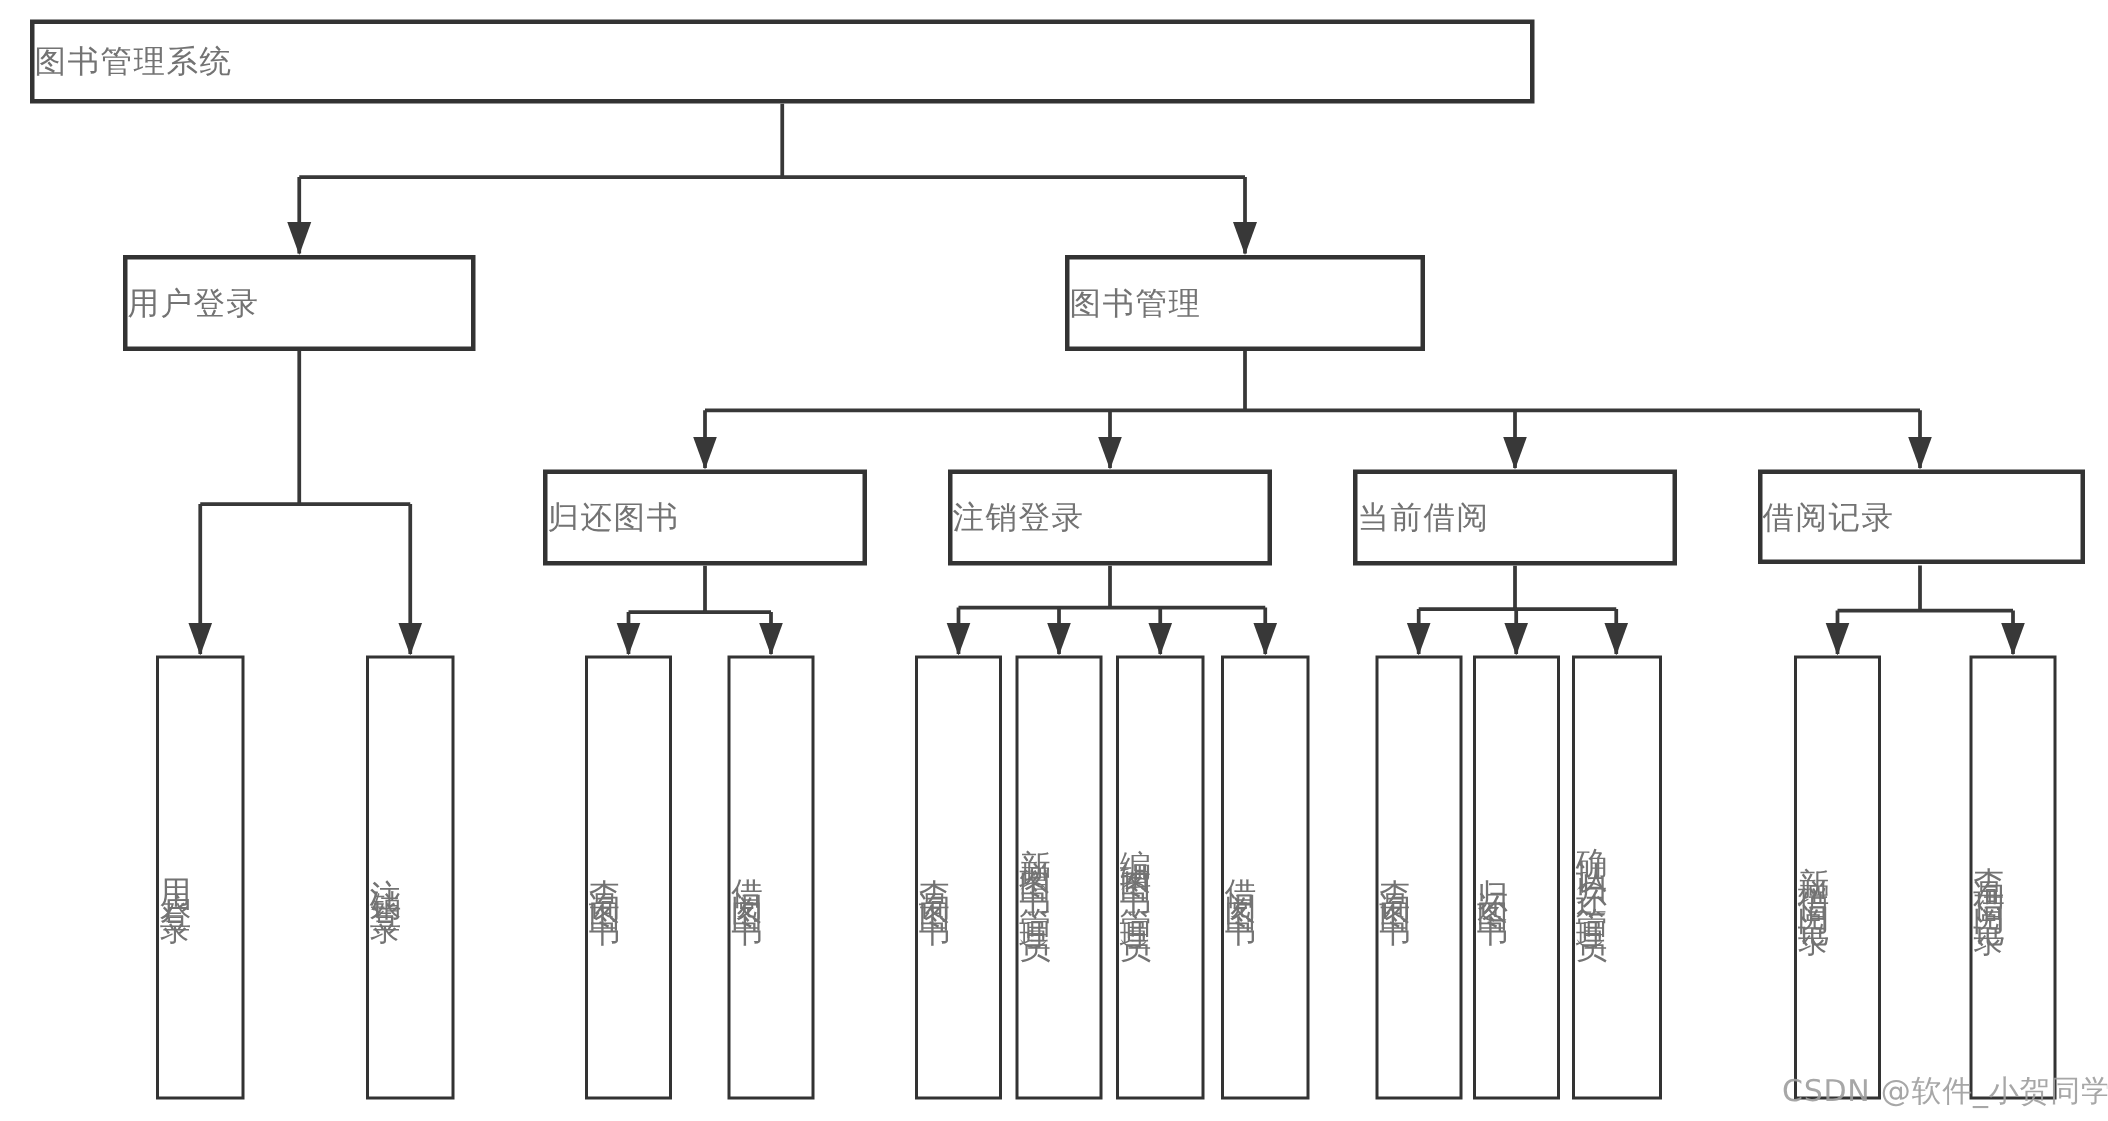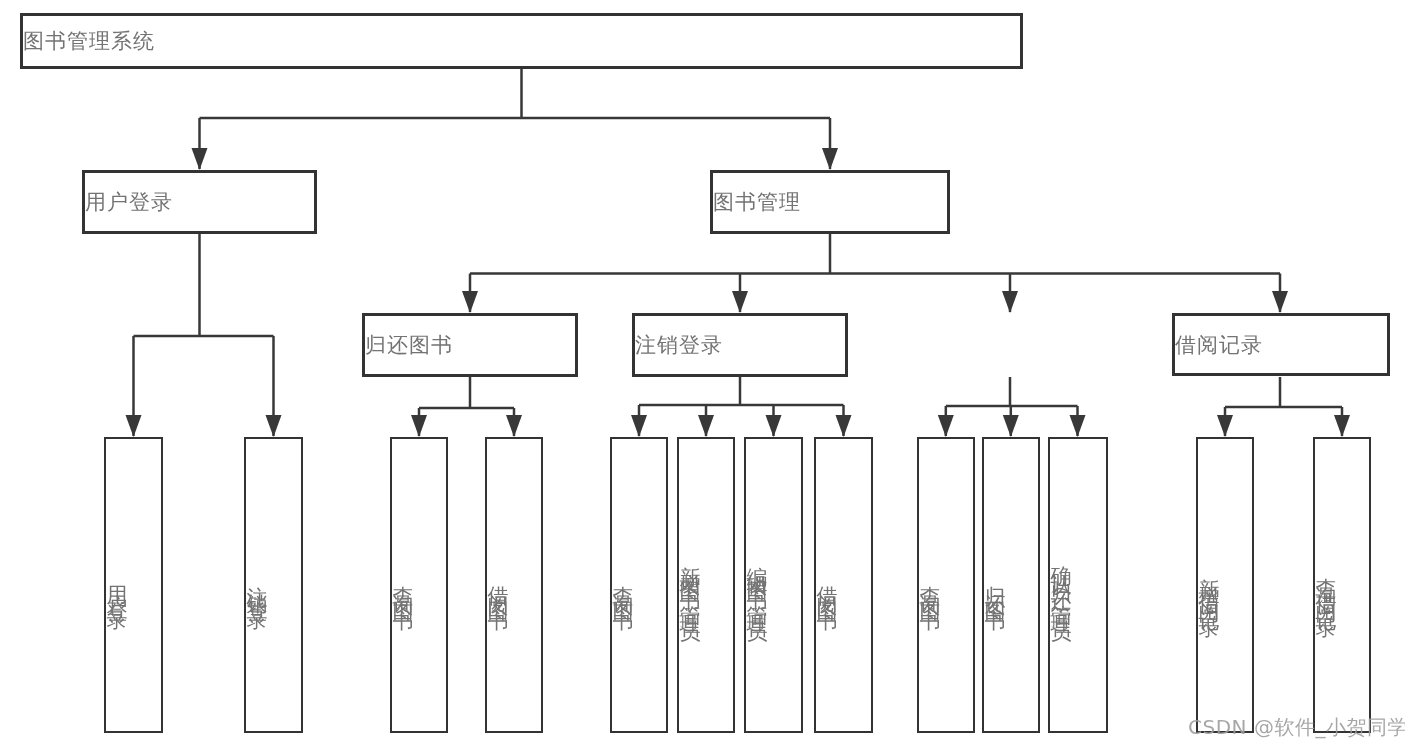--- a/index.html
+++ b/index.html
@@ -81,20 +81,23 @@
   <div class="box h" style="left:710px; top:170px; width:240px; height:64px;">
     <span>图书管理</span>
   </div>
 
   <div class="box h" style="left:362px; top:313px; width:216px; height:64px;">
     <span>归还图书</span>
   </div>
   <div class="box h" style="left:632px; top:313px; width:216px; height:64px;">
     <span>注销登录</span>
   </div>
+  <div class="box h" style="left:902px; top:313px; width:216px; height:64px;">
+    <span>当前借阅</span>
+  </div>
   <div class="box h" style="left:1172px; top:313px; width:218px; height:63px;">
     <span>借阅记录</span>
   </div>
 
   <div class="box leaf" style="left:104px; top:437px; width:59px; height:296px;">
     <span class="vtext">用户登录</span>
   </div>
   <div class="box leaf" style="left:244px; top:437px; width:59px; height:296px;">
     <span class="vtext">注销登录</span>
   </div>

